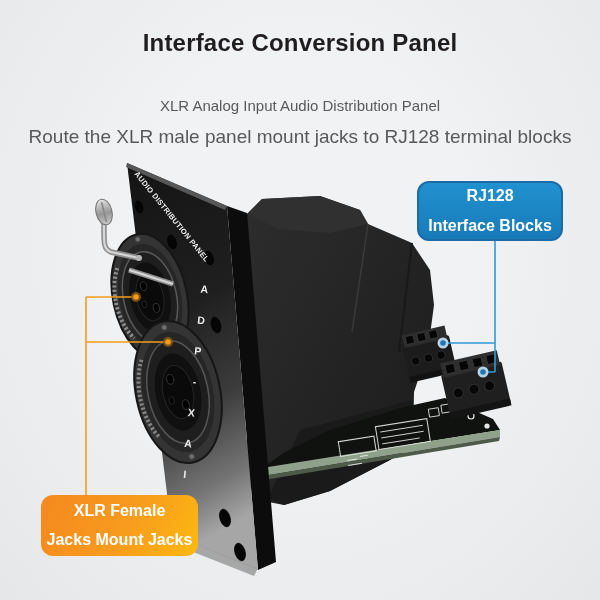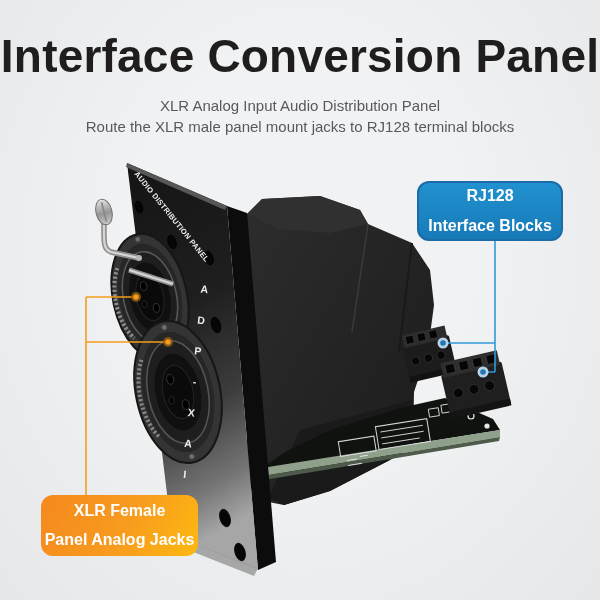--- a/index.html
+++ b/index.html
@@ -3,25 +3,25 @@
 <meta charset="utf-8">
 <style>
   html,body{margin:0;padding:0;}
   body{
     width:600px;height:600px;position:relative;overflow:hidden;
     font-family:"Liberation Sans",sans-serif;
     background:radial-gradient(ellipse at 50% 42%, #f1f2f3 40%, #e6e7e9 100%);
   }
   .title{
     position:absolute;top:29px;left:0;width:600px;text-align:center;
-    font-size:46px;font-weight:bold;color:#1f1d1e;letter-spacing:.2px;margin:0;
+    font-size:24px;font-weight:bold;color:#1f1d1e;letter-spacing:.2px;margin:0;
   }
   .sub{position:absolute;left:0;width:600px;text-align:center;color:#59595b;margin:0;}
   .sub1{top:97px;font-size:15px;}
-  .sub2{top:118px;font-size:15px;}
+  .sub2{top:126px;font-size:19px;}
   .scene{position:absolute;left:0;top:0;width:600px;height:600px;}
   .callout{
     position:absolute;border-radius:12px;color:#fff;font-weight:bold;
     font-size:16px;text-align:center;display:flex;flex-direction:column;
     justify-content:center;gap:11px;line-height:1.15;box-sizing:border-box;
     z-index:5;
   }
   .callout-blue{
     left:417px;top:181px;width:146px;height:60px;
     background:linear-gradient(180deg,#2191cf,#187ab8);
@@ -202,14 +202,14 @@
 </svg>
 
 <div class="model-label">ADP-XAI</div>
 
 <div class="callout callout-blue">
   <span>RJ128</span>
   <span>Interface Blocks</span>
 </div>
 <div class="callout callout-orange">
   <span>XLR Female</span>
-  <span>Panel Analog Jacks</span>
+  <span>Jacks Mount Jacks</span>
 </div>
 
 </body></html>

